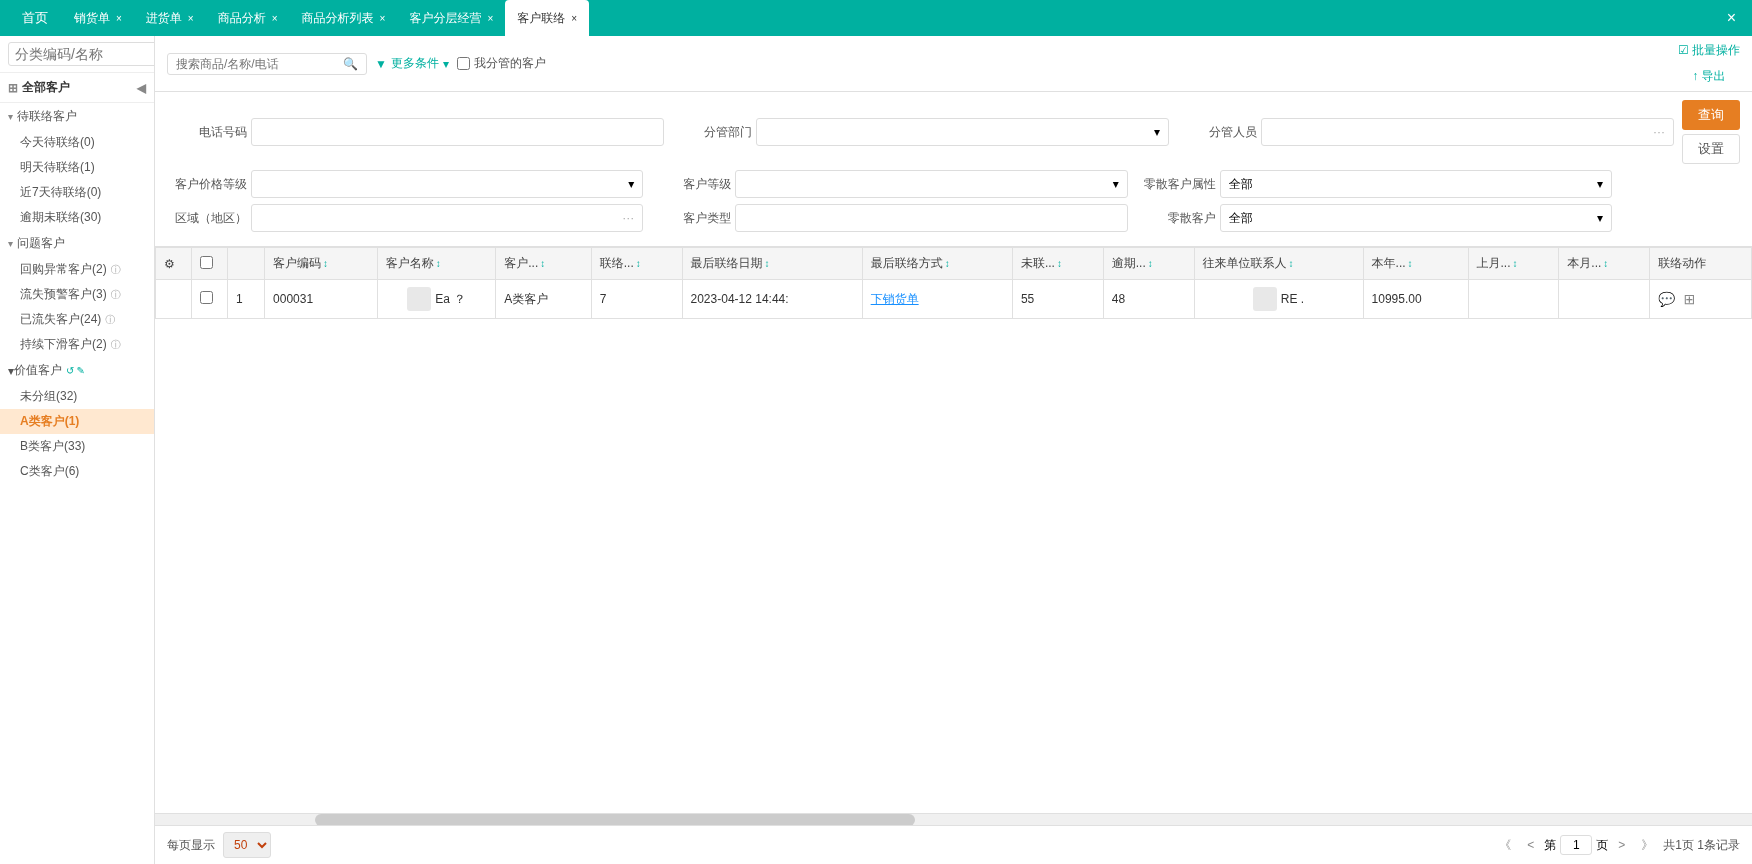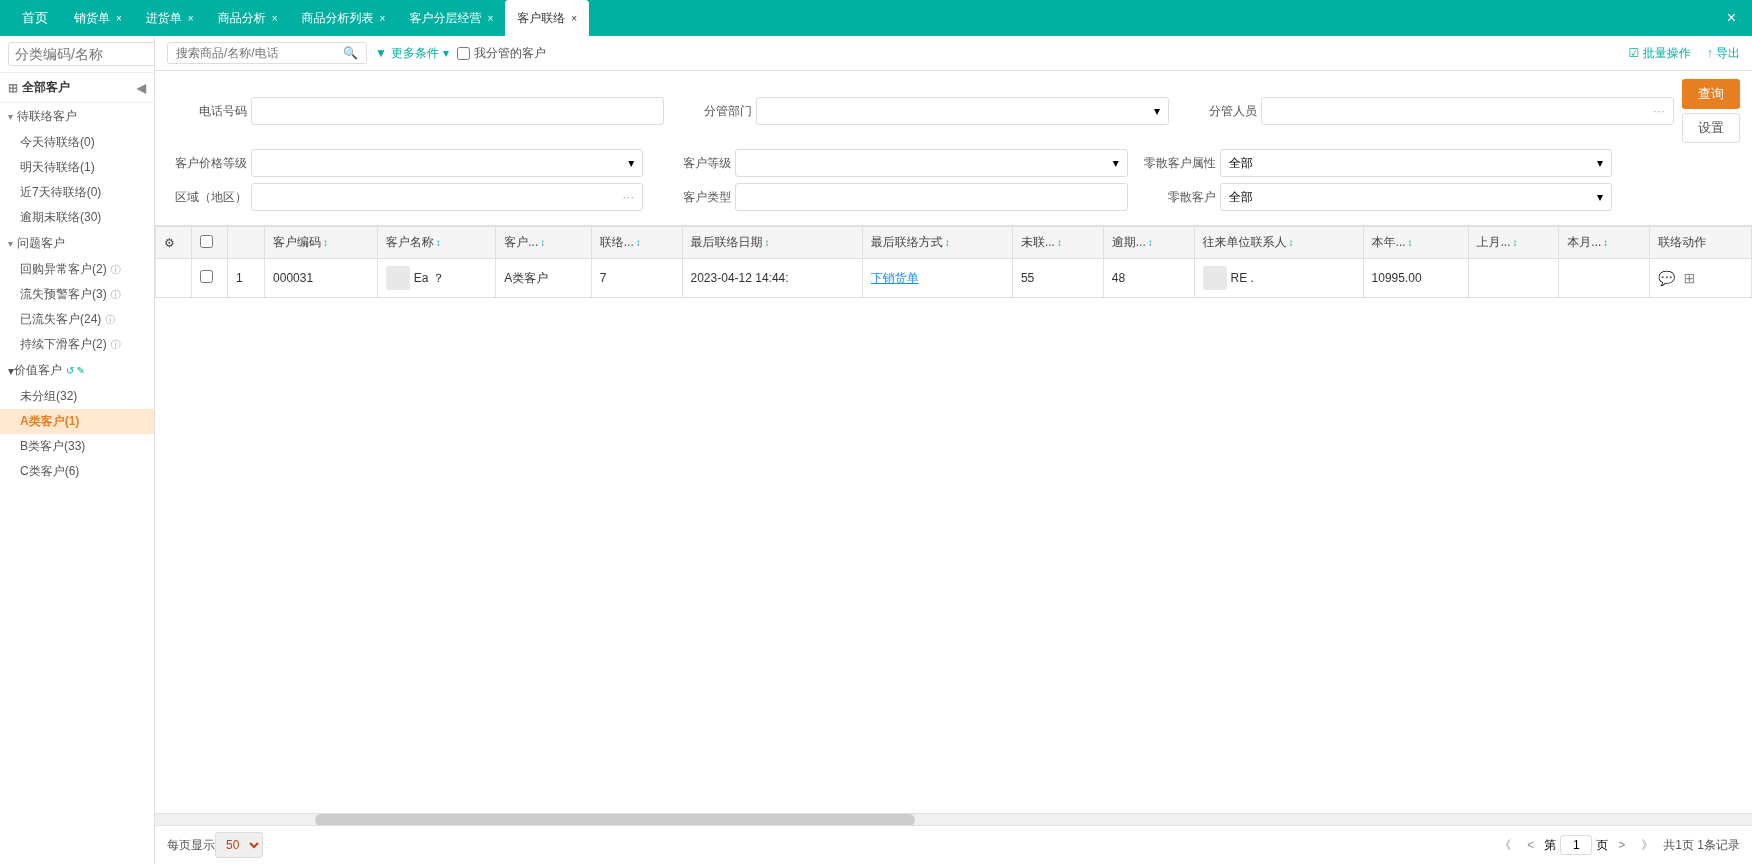--- a/index.html
+++ b/index.html
@@ -72,21 +72,21 @@
     }
     .search-input-wrap {
       display: flex; align-items: center; border: 1px solid #ddd;
       border-radius: 3px; padding: 3px 8px; background: white; width: 200px;
     }
     .search-input-wrap input { border: none; outline: none; font-size: 12px; flex: 1; }
     .more-conditions {
       display: flex; align-items: center; color: #00b0a0; cursor: pointer; gap: 4px;
     }
     .my-customers { display: flex; align-items: center; gap: 4px; color: #555; cursor: pointer; }
-    .toolbar-right { margin-left: auto; display: flex; align-items: center; gap: 16px; }
+    .toolbar-right { margin-left: auto; display: flex; align-items: center; gap: 9px; flex-direction: column; }
     .batch-op { color: #00b0a0; cursor: pointer; }
     .export-btn { color: #00b0a0; cursor: pointer; }
 
     
     .advanced-filter {
       background: white; border-bottom: 1px solid #e0e0e0;
       padding: 8px 12px;
     }
     .filter-row { display: flex; align-items: center; margin-bottom: 6px; gap: 8px; }
     .filter-label { color: #555; width: 80px; text-align: right; flex-shrink: 0; }
@@ -124,32 +124,32 @@
       color: #333; white-space: nowrap;
     }
     .table-settings-col { width: 36px; text-align: center; }
     .table-check-col { width: 36px; text-align: center; }
     .col-sort { color: #00b0a0; font-size: 10px; margin-left: 2px; }
 
     
     .link-text { color: #1890ff; cursor: pointer; text-decoration: underline; }
 
     
-    .avatar-cell { display: flex; align-items: center; gap: 4px; }
+    .avatar-cell { display: flex; align-items: center; gap: 4px; justify-content: center; }
     .avatar-box { width: 24px; height: 24px; background: #e8e8e8; border-radius: 3px; flex-shrink: 0; }
 
     
     .action-icons { display: flex; align-items: center; gap: 8px; }
     .action-icon { color: #888; cursor: pointer; font-size: 14px; }
 
     
     .bottom-bar {
       background: white; border-top: 1px solid #e0e0e0;
       display: flex; align-items: center; padding: 6px 12px;
-      flex-shrink: 0;
+      gap: 8px; flex-shrink: 0;
     }
     .page-size-label { color: #555; }
     .page-size-select {
       border: 1px solid #ddd; border-radius: 3px; padding: 4px 6px;
       font-size: 12px; color: #c2410c;
     }
     .page-nav { display: flex; align-items: center; gap: 4px; margin-left: auto; }
     .page-nav-btn { color: #888; cursor: pointer; padding: 2px 6px; }
     .page-num-input {
       border: 1px solid #ddd; border-radius: 3px; width: 32px;

